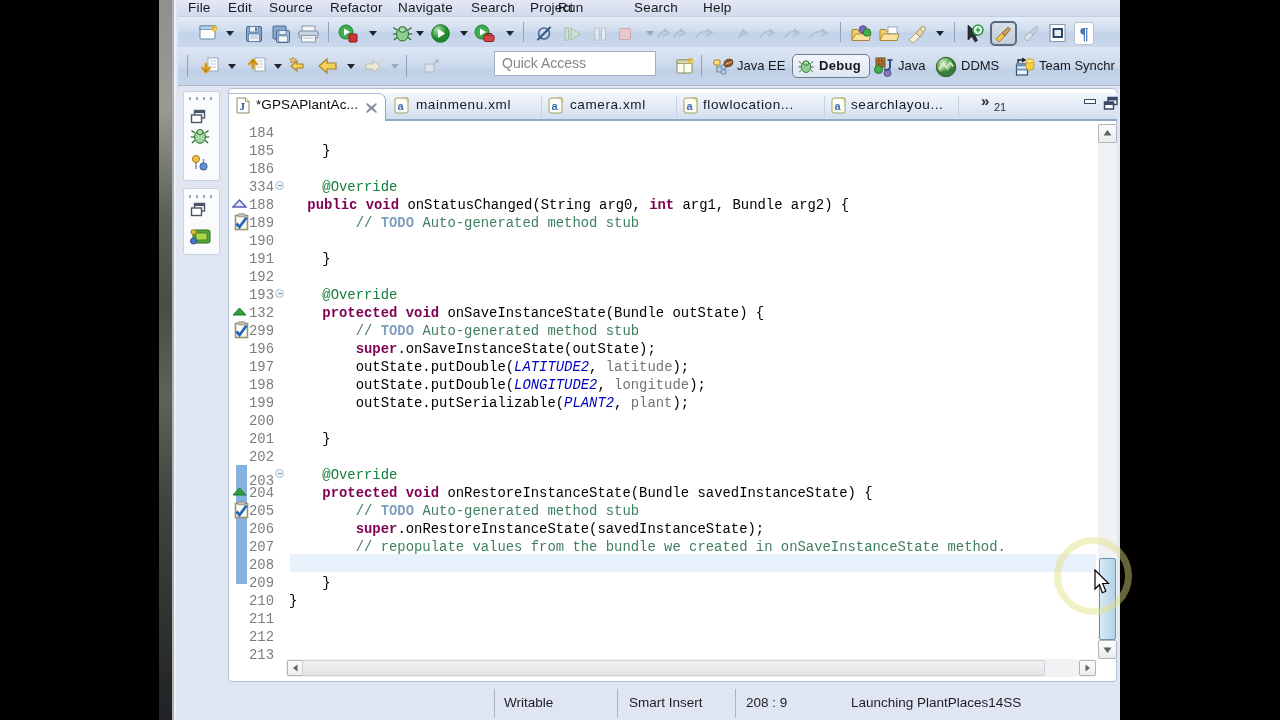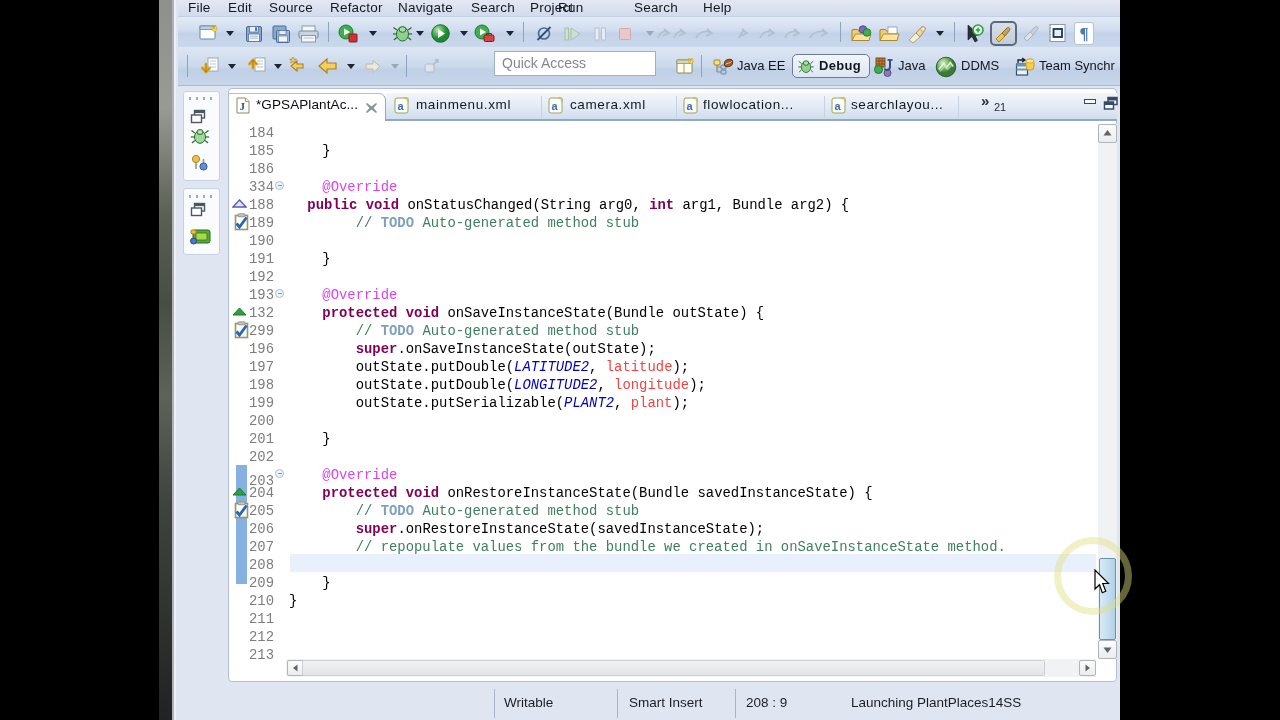--- a/index.html
+++ b/index.html
@@ -23,23 +23,23 @@
 #dbtn { position:absolute; left:792px; top:54px; width:78px; height:24px; border:1.5px solid #6e7c90; border-radius:5px; background:linear-gradient(180deg,#f2f6fb,#dde6f2); }
 .sgroup { position:absolute; left:183px; width:37px; background:#fafbfd; border:1px solid #c6d1e1; border-radius:3px; }
 .dots { position:absolute; left:189px; width:24px; height:3px;
   background:repeating-linear-gradient(90deg,#9aaabf 0 2px,transparent 2px 7px); }
 #folder { position:absolute; left:228px; top:88px; width:889px; height:594px; background:#fff; border:1px solid #b0bfd4; border-radius:4px; }
 .ln { position:absolute; left:247px; width:27px; text-align:right; font-family:"Liberation Mono",monospace; font-size:13.9px; line-height:18px; color:#7d7d7d; }
 .cl { position:absolute; font-family:"Liberation Mono",monospace; font-size:13.9px; line-height:18px; color:#000; white-space:pre; }
 .k { color:#7f0055; font-weight:bold; }
 .c { color:#3f7f5f; }
 .t { color:#7f9fbf; font-weight:bold; }
-.f { color:#ef4444; }
+.f { color:#737373; }
 .sf { color:#0000c0; font-style:italic; }
-.an { color:#d946ef; }
+.an { color:#15803d; }
 .fold { position:absolute; left:275px; width:9px; height:9px; border:1px solid #a9bed2; border-radius:50%; background:#eef4f9; }
 .fold::after { content:""; position:absolute; left:1.5px; top:3px; width:4px; height:1px; background:#7d95ad; }
 #hl208 { position:absolute; left:290px; top:554px; width:806px; height:18px; background:#e7f0fb; }
 #rangebar { position:absolute; left:236px; top:465px; width:11px; height:119px; background:#85b2e0;
   background-image:radial-gradient(rgba(255,255,255,.55) 22%, transparent 24%); background-size:4px 4px; }
 #vsb { position:absolute; left:1098px; top:124px; width:19px; height:535px; background:#f1f2f4; }
 .sbtn { position:absolute; width:19px; height:19px; background:linear-gradient(180deg,#fcfcfc,#eaeced); border:1px solid #b0b4bc; border-radius:2px; }
 #vthumb { position:absolute; left:1099px; top:558px; width:17px; height:82px; background:linear-gradient(90deg,#d8eaf6,#b2d2e8); border:1px solid #6a90b0; border-radius:2px; }
 #hsb { position:absolute; left:286px; top:659px; width:810px; height:18px; background:#f1f2f4; }
 #hthumb { position:absolute; left:302px; top:660px; width:743px; height:16px; background:linear-gradient(180deg,#f2f2f3,#e2e4e6); border:1px solid #cdd1d7; border-radius:2px; }

